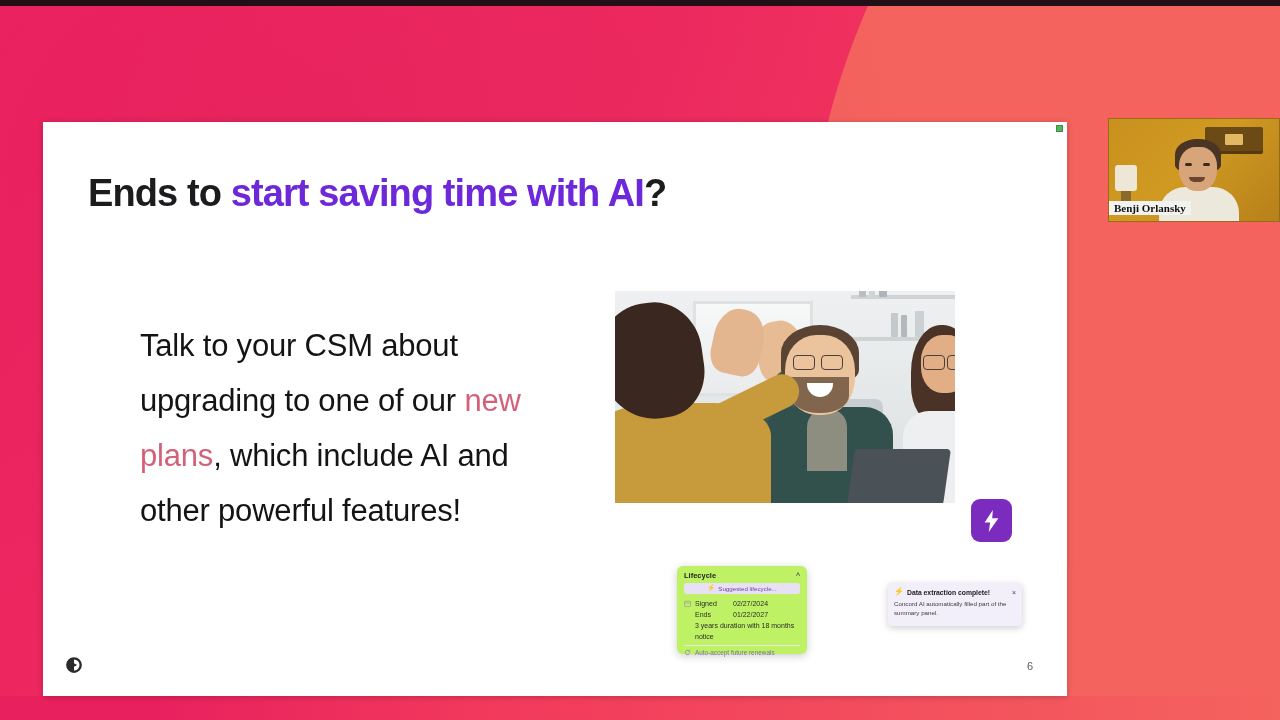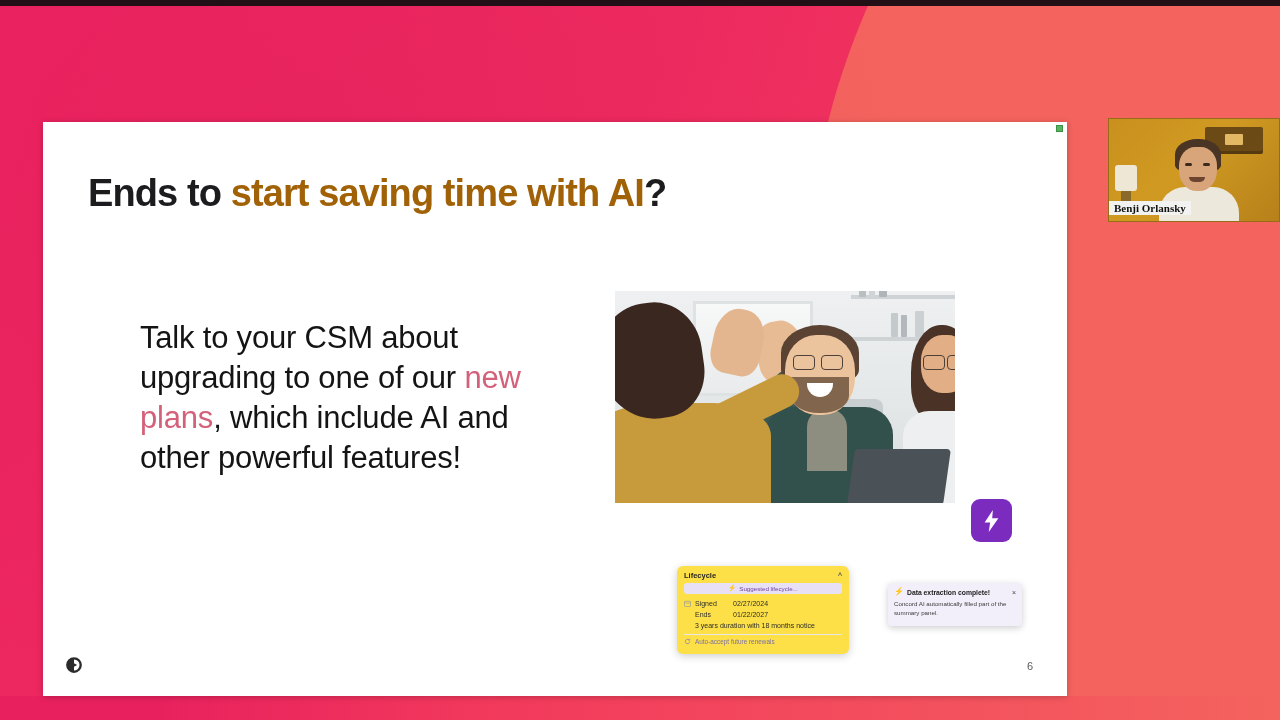--- a/index.html
+++ b/index.html
@@ -63,28 +63,28 @@
     position:absolute; right:4px; top:3px;
     width:7px; height:7px; background:#57B560; border:1px solid #3e8f46;
   }
 
   
   #title{
     position:absolute; left:45px; top:50px;
     font-size:38px; font-weight:bold; letter-spacing:-.9px;
     color:#1C1C1E; white-space:nowrap;
   }
-  #title .accent{ color:#a16207; }
+  #title .accent{ color:#6d28d9; }
   #title .q{ color:#1C1C1E; }
 
   
   #body-text{
     position:absolute; left:97px; top:196px;
     width:420px;
-    font-size:31px; line-height:40px;
+    font-size:31px; line-height:55px;
     color:#141414; letter-spacing:-.2px;
   }
   #body-text .pink{ color:#D4617A; }
 
   
   #photo{
     position:absolute; left:572px; top:169px;
     width:340px; height:212px;
     overflow:hidden;
     background:#cfd2d4;
@@ -143,22 +143,22 @@
     position:absolute; left:928px; top:377px;
     width:41px; height:43px; border-radius:9px;
     background:#7B2CBF;
     display:flex; align-items:center; justify-content:center;
   }
   #ai-badge svg{ width:17px; height:22px; }
 
   
   #lifecycle-card{
     position:absolute; left:634px; top:444px;
-    width:172px; height:88px;
-    background:#fde047; border-radius:6px;
+    width:130px; height:88px;
+    background:#bef264; border-radius:6px;
     box-shadow:0 2px 8px rgba(0,0,0,.2);
     padding:5px 7px 0 7px;
     font-size:7px; color:#2b2b2b;
   }
   #lc-head{ display:flex; align-items:center; justify-content:space-between;
     font-size:7.5px; font-weight:bold; color:#1f1f1f; padding-bottom:3px; }
   #lc-chevron{ font-size:7px; color:#555; }
   #lc-suggest{
     background:#E8E0F5; border-radius:3px;
     height:11px; display:flex; align-items:center; justify-content:center;

